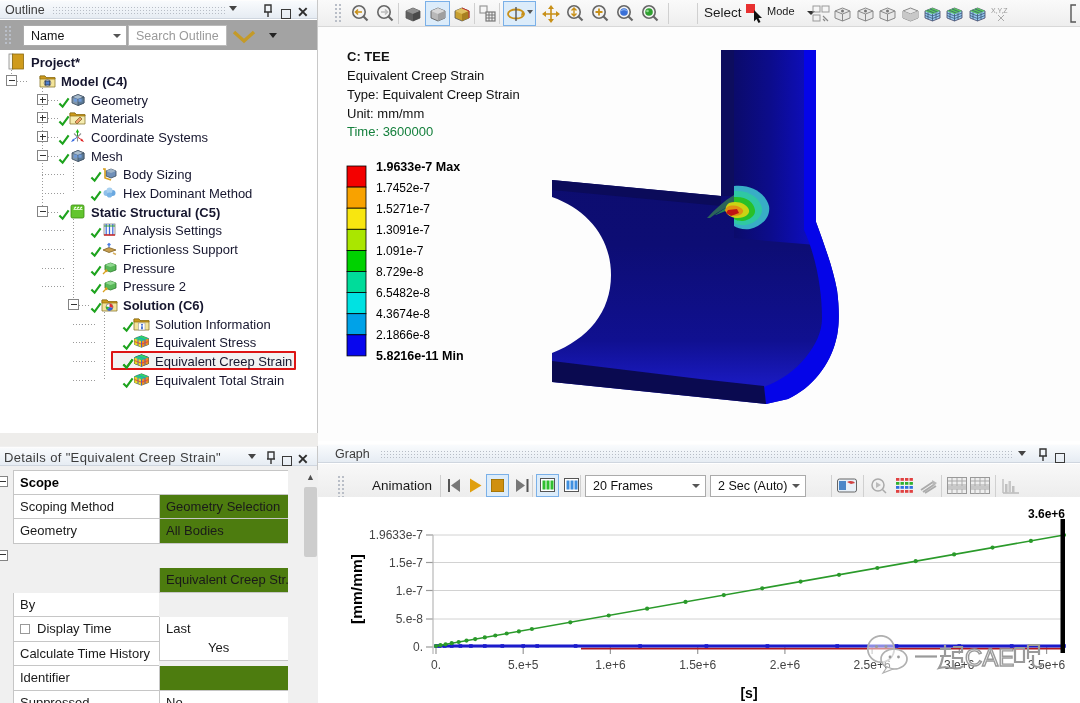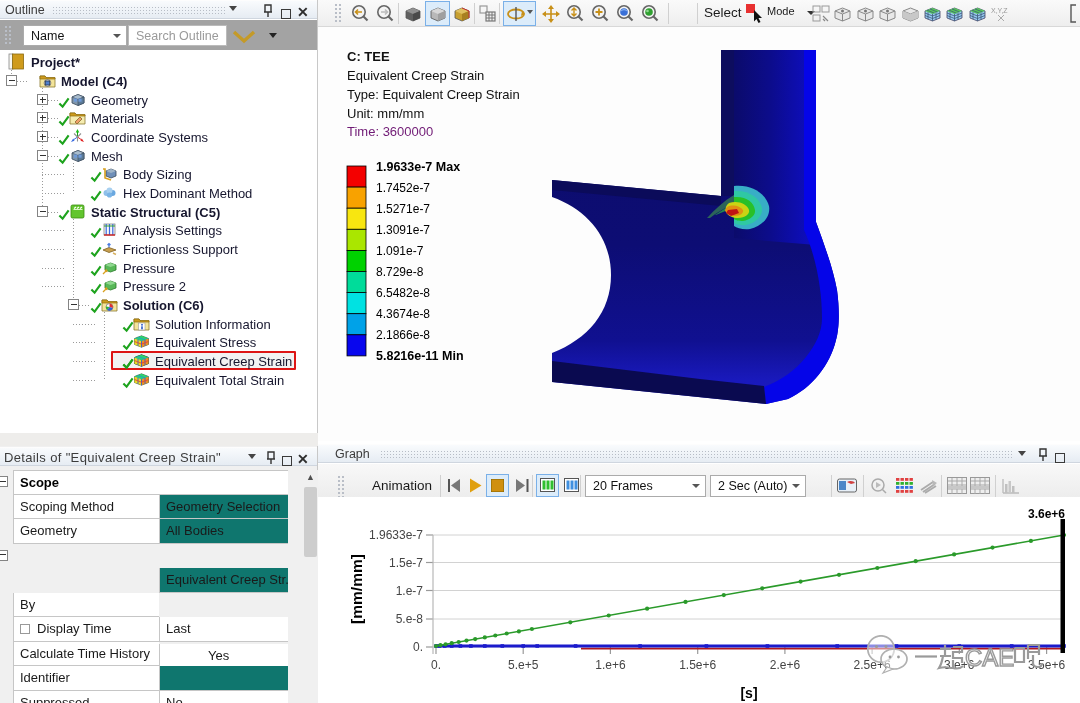--- a/index.html
+++ b/index.html
@@ -14,21 +14,21 @@
   .xbtn { display:inline-block; font-size:14px; font-weight:bold; color:#2e2e2e; }
   .trow { position:absolute; height:19px; line-height:19px; font-size:13px; color:#16162e; white-space:nowrap; }
   .exp { position:absolute; width:11px; height:11px; border:1px solid #848484; background:#fff; z-index:5; }
   .exp:before { content:""; position:absolute; left:1.5px; top:3.8px; width:6px; height:1.2px; background:#333; }
   .exp.plus:after { content:""; position:absolute; left:3.9px; top:1.5px; width:1.2px; height:6px; background:#333; }
   .dotv { position:absolute; width:1px; background-image:linear-gradient(#9a9a9a 1px, rgba(0,0,0,0) 1px); background-size:1px 3px; }
   .doth { position:absolute; height:1px; background-image:linear-gradient(90deg,#9a9a9a 1px, rgba(0,0,0,0) 1px); background-size:3px 1px; }
   .ticon { position:absolute; width:17px; height:17px; z-index:3; }
   .check { position:absolute; width:13px; height:13px; z-index:4; }
   .dcell { position:absolute; border-left:1px solid #c6c6c6; border-bottom:1px solid #c6c6c6; padding:4px 0 0 6px; overflow:hidden; white-space:nowrap; font-size:13px; color:#1a1a1a; background:#fff; }
-  .dgray { background:#0f766e; }
+  .dgray { background:#4d7c0f; }
   .dhead { font-weight:bold; color:#000; }
   .combo { position:absolute; background:#fff; border:1px solid #ababab; font-size:12.5px; color:#111; }
   .combo .ct { position:absolute; left:7px; top:3px; white-space:nowrap; }
   .combo .ca { position:absolute; right:5px; top:8px; width:0; height:0; border-left:4px solid transparent; border-right:4px solid transparent; border-top:4.5px solid #555; }
   .toolsep { position:absolute; width:1px; background:#d0d0d0; }
 </style>
 </head>
 <body>
 <div id="root">
   <div id="toolbar-top" style="position:absolute; left:318px; top:0; width:762px; height:27px; background:linear-gradient(#fafafa,#eeeeee); border-bottom:1px solid #d8d8d8;">
@@ -162,21 +162,21 @@
 <div class="toolsep" style="left:181px;top:3px;height:21px;"></div>
 <div class="toolsep" style="left:350px;top:3px;height:21px;"></div>
 <div class="toolsep" style="left:379px;top:3px;height:21px;"></div>
   </div>
 
   <div id="viewport" style="position:absolute; left:318px; top:27px; width:762px; height:414px; background:#fdfdfd;">
     <div style="position:absolute; left:29px; top:22px; font-size:13px; font-weight:bold; color:#111;">C: TEE</div>
     <div style="position:absolute; left:29px; top:41px; font-size:13px; color:#111;">Equivalent Creep Strain</div>
     <div style="position:absolute; left:29px; top:60px; font-size:13px; color:#111;">Type: Equivalent Creep Strain</div>
     <div style="position:absolute; left:29px; top:79px; font-size:13px; color:#111;">Unit: mm/mm</div>
-    <div style="position:absolute; left:29px; top:97px; font-size:13px; color:#701a75;">Time: 3600000</div>
+    <div style="position:absolute; left:29px; top:97px; font-size:13px; color:#15803d;">Time: 3600000</div>
 <svg style="position:absolute;left:28px;top:130px;" width="170" height="212" viewBox="0 0 170 212">
 <rect x="1" y="9.0" width="19" height="21.1" fill="#f40000" stroke="#000" stroke-width="0.8"></rect>
 <rect x="1" y="30.1" width="19" height="21.1" fill="#f8a200" stroke="#000" stroke-width="0.8"></rect>
 <rect x="1" y="51.2" width="19" height="21.1" fill="#f8e610" stroke="#000" stroke-width="0.8"></rect>
 <rect x="1" y="72.3" width="19" height="21.1" fill="#aae600" stroke="#000" stroke-width="0.8"></rect>
 <rect x="1" y="93.4" width="19" height="21.1" fill="#00d200" stroke="#000" stroke-width="0.8"></rect>
 <rect x="1" y="114.5" width="19" height="21.1" fill="#00dc9a" stroke="#000" stroke-width="0.8"></rect>
 <rect x="1" y="135.6" width="19" height="21.1" fill="#00e2e2" stroke="#000" stroke-width="0.8"></rect>
 <rect x="1" y="156.7" width="19" height="21.1" fill="#00a2e8" stroke="#000" stroke-width="0.8"></rect>
 <rect x="1" y="177.8" width="19" height="21.1" fill="#0806ee" stroke="#000" stroke-width="0.8"></rect>
@@ -524,21 +524,21 @@
 <div class="dcell" style="left:13px;top:48.5px;width:146px;height:24.5px;">Scoping Method</div>
 <div class="dcell dgray" style="left:159px;top:48.5px;width:143px;height:24.5px;border-right:1px solid #c6c6c6;">Geometry Selection</div>
 <div class="dcell" style="left:13px;top:73.0px;width:146px;height:24.5px;">Geometry</div>
 <div class="dcell dgray" style="left:159px;top:73.0px;width:143px;height:24.5px;border-right:1px solid #c6c6c6;">All Bodies</div>
 <div class="exp" style="left:-3px;top:103.5px;"></div>
 <div class="dcell dgray" style="left:159px;top:122.0px;width:143px;height:24.5px;border-right:7px solid #0f766e;">Equivalent Creep Str...</div>
 <div class="dcell" style="left:13px;top:146.5px;width:146px;height:24.5px;">By</div>
 <div class="dcell" style="left:13px;top:171.0px;width:146px;height:24.5px;"><span style="display:inline-block;width:10px;height:10px;border:1px solid #999;background:#fff;margin-right:7px;vertical-align:-1px;"></span>Display Time</div>
 <div class="dcell" style="left:159px;top:171.0px;width:143px;height:24.5px;border-right:1px solid #c6c6c6;">Last</div>
 <div class="dcell" style="left:13px;top:195.5px;width:146px;height:24.5px;">Calculate Time History</div>
-<div class="dcell" style="left:159px;top:198px;width:143px;height:24.5px;border-right:1px solid #c6c6c6;padding-left:48px;">Yes</div>
+<div class="dcell" style="left:159px;top:190px;width:143px;height:24.5px;border-right:1px solid #c6c6c6;padding-left:48px;">Yes</div>
 <div class="dcell" style="left:13px;top:220.0px;width:146px;height:24.5px;">Identifier</div>
 <div class="dcell dgray" style="left:159px;top:220.0px;width:143px;height:24.5px;border-right:1px solid #c6c6c6;"></div>
 <div class="dcell" style="left:13px;top:244.5px;width:146px;height:24.5px;">Suppressed</div>
 <div class="dcell" style="left:159px;top:244.5px;width:143px;height:24.5px;border-right:1px solid #c6c6c6;">No</div>
     </div>
     <div style="position:absolute; left:303px; top:24px; width:15px; height:233px; background:#f0f0f0;">
       <div style="position:absolute; left:0px; top:0px; width:15px; height:15px; color:#505050; font-size:9px; text-align:center; line-height:15px;">▲</div>
       <div style="position:absolute; left:1px; top:17px; width:13px; height:70px; background:#cdcdcd; border-radius:2px;"></div>
     </div>
   </div>

